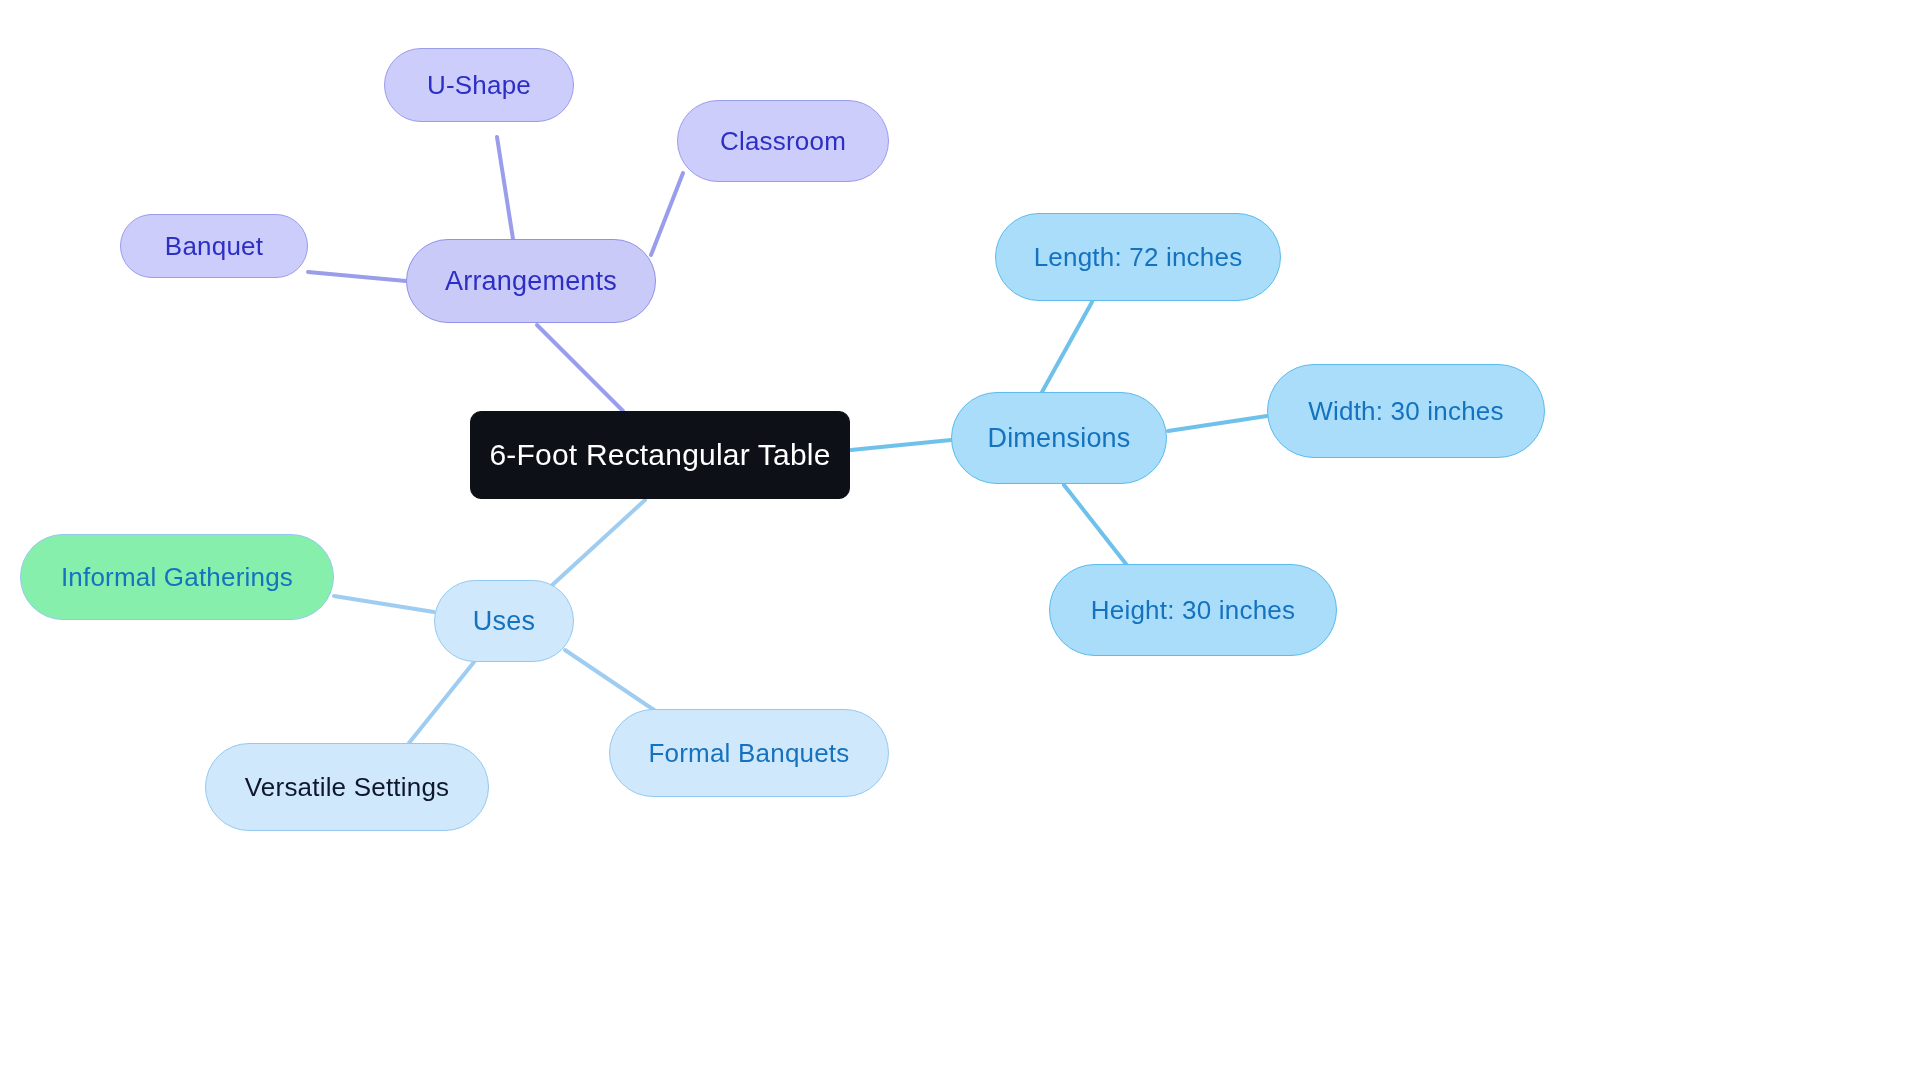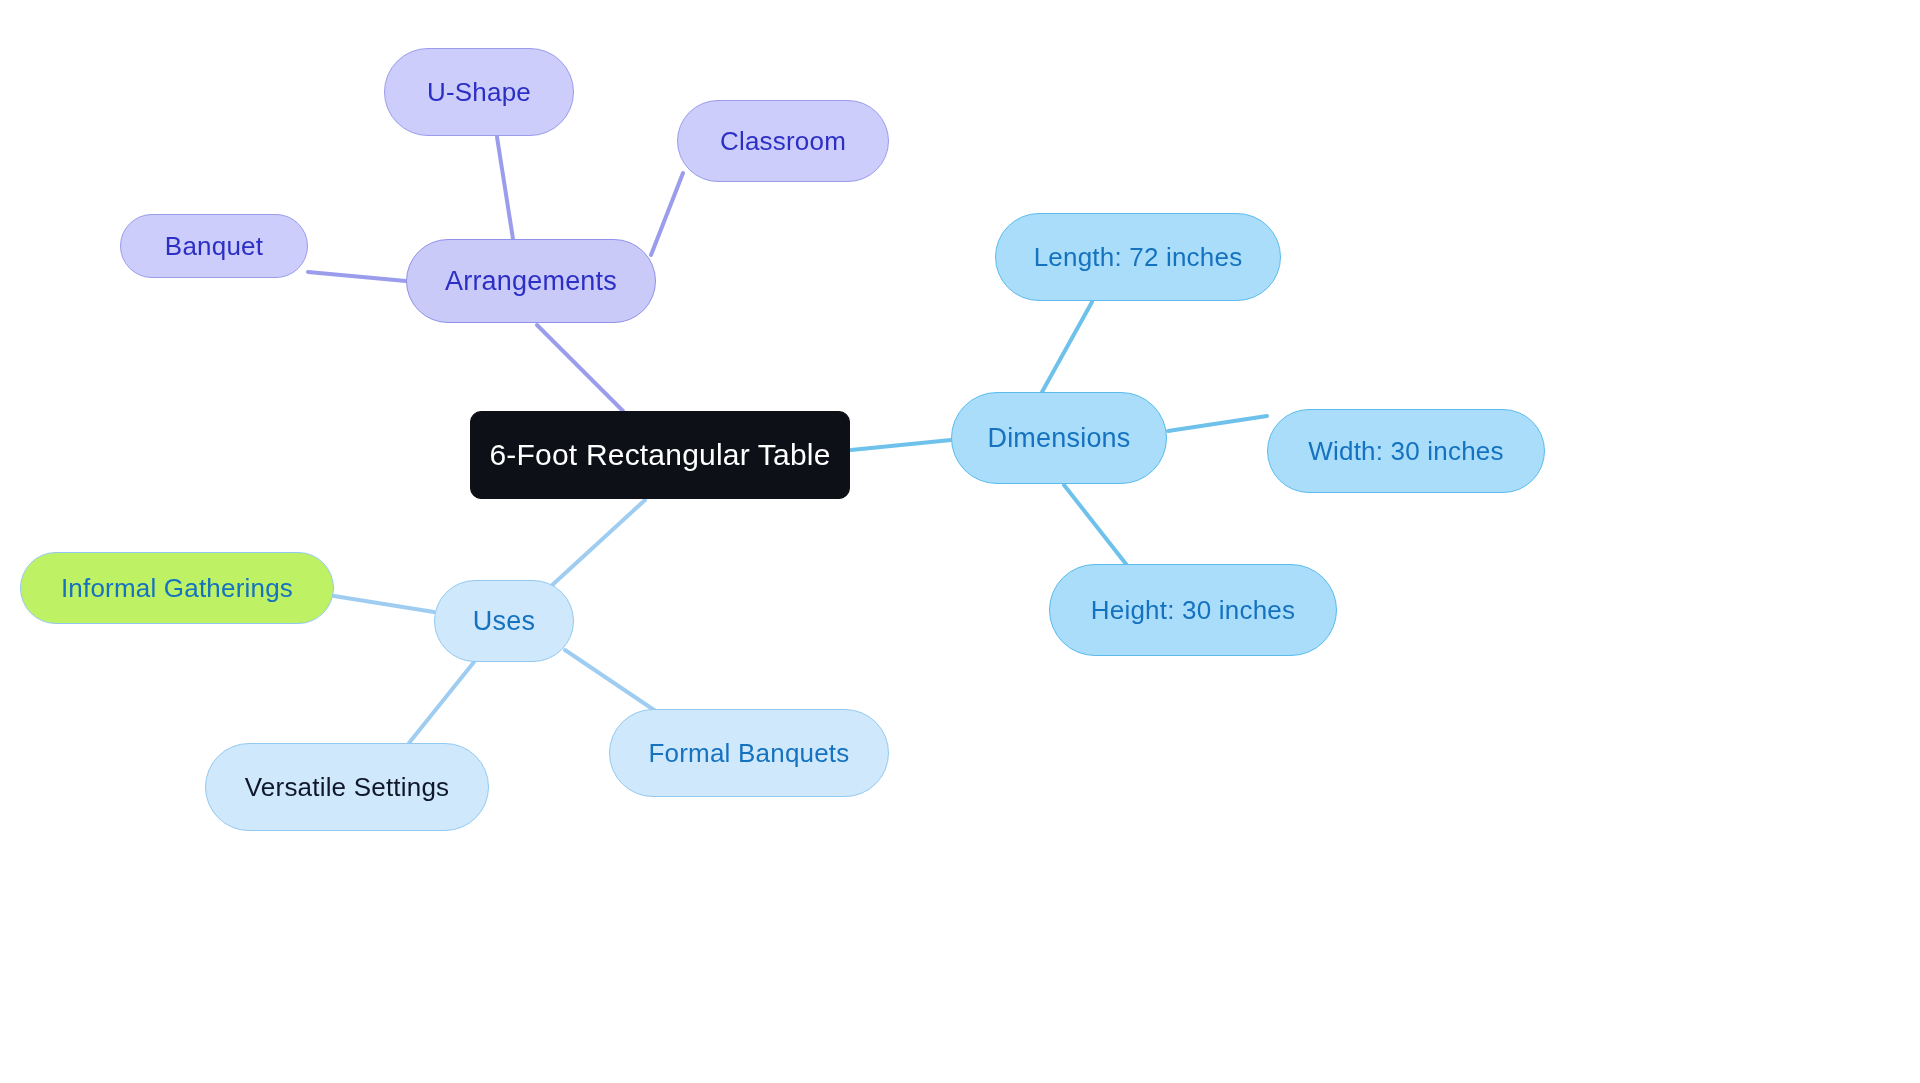--- a/index.html
+++ b/index.html
@@ -92,25 +92,25 @@
       <line x1="1168" y1="431" x2="1267" y2="416" stroke="#6ec1ea" stroke-width="4" stroke-linecap="round"></line>
       <line x1="1064" y1="485" x2="1126" y2="564" stroke="#6ec1ea" stroke-width="4" stroke-linecap="round"></line>
       <line x1="645" y1="500" x2="549" y2="588" stroke="#9fcdf2" stroke-width="4" stroke-linecap="round"></line>
       <line x1="434" y1="612" x2="334" y2="596" stroke="#9fcdf2" stroke-width="4" stroke-linecap="round"></line>
       <line x1="474" y1="662" x2="409" y2="743" stroke="#9fcdf2" stroke-width="4" stroke-linecap="round"></line>
       <line x1="565" y1="650" x2="657" y2="712" stroke="#9fcdf2" stroke-width="4" stroke-linecap="round"></line>
     </svg>
   <div id="nodes">
       <div class="node node-root" style="left: 470px; top: 411px; width: 380px; height: 88px; background: rgb(13, 17, 23); color: rgb(255, 255, 255);">6-Foot Rectangular Table</div>
       <div class="node node-branch-purple" style="left: 406px; top: 239px; width: 250px; height: 84px; background: rgb(201, 202, 248); border-color: rgb(143, 146, 232); color: rgb(44, 47, 196);">Arrangements</div>
-      <div class="node node-leaf-purple" style="left: 384px; top: 48px; width: 190px; height: 88px; background: rgb(205, 205, 251); border-color: rgb(154, 156, 236); color: rgb(44, 47, 196);">U-Shape</div>
+      <div class="node node-leaf-purple" style="left: 384px; top: 48px; width: 190px; height: 74px; background: rgb(205, 205, 251); border-color: rgb(154, 156, 236); color: rgb(44, 47, 196);">U-Shape</div>
       <div class="node node-leaf-purple" style="left: 677px; top: 100px; width: 212px; height: 82px; background: rgb(205, 205, 251); border-color: rgb(154, 156, 236); color: rgb(44, 47, 196);">Classroom</div>
       <div class="node node-leaf-purple" style="left: 120px; top: 214px; width: 188px; height: 64px; background: rgb(205, 205, 251); border-color: rgb(154, 156, 236); color: rgb(44, 47, 196);">Banquet</div>
       <div class="node node-branch-blue-mid" style="left: 951px; top: 392px; width: 216px; height: 92px; background: rgb(169, 221, 250); border-color: rgb(91, 188, 237); color: rgb(21, 114, 191);">Dimensions</div>
       <div class="node node-leaf-blue-mid" style="left: 995px; top: 213px; width: 286px; height: 88px; background: rgb(169, 221, 250); border-color: rgb(91, 188, 237); color: rgb(21, 114, 191);">Length: 72 inches</div>
-      <div class="node node-leaf-blue-mid" style="left: 1267px; top: 364px; width: 278px; height: 84px; background: rgb(169, 221, 250); border-color: rgb(91, 188, 237); color: rgb(21, 114, 191); margin-top: 45px;">Width: 30 inches</div>
+      <div class="node node-leaf-blue-mid" style="left: 1267px; top: 364px; width: 278px; height: 94px; background: rgb(169, 221, 250); border-color: rgb(91, 188, 237); color: rgb(21, 114, 191);">Width: 30 inches</div>
       <div class="node node-leaf-blue-mid" style="left: 1049px; top: 564px; width: 288px; height: 92px; background: rgb(169, 221, 250); border-color: rgb(91, 188, 237); color: rgb(21, 114, 191);">Height: 30 inches</div>
       <div class="node node-branch-blue-light" style="left: 434px; top: 580px; width: 140px; height: 82px; background: rgb(208, 232, 252); border-color: rgb(147, 201, 240); color: rgb(21, 114, 191);">Uses</div>
-      <div class="node node-leaf-blue-light" style="left: 20px; top: 552px; width: 314px; height: 72px; background: #bef264; border-color: rgb(147, 201, 240); color: rgb(21, 114, 191);">Informal Gatherings</div>
+      <div class="node node-leaf-blue-light" style="left: 20px; top: 534px; width: 314px; height: 86px; background: #86efac; border-color: rgb(147, 201, 240); color: rgb(21, 114, 191);">Informal Gatherings</div>
       <div class="node node-leaf-blue-light" style="left: 205px; top: 743px; width: 284px; height: 88px; background: rgb(208, 232, 252); border-color: rgb(147, 201, 240); color: #0f172a;">Versatile Settings</div>
       <div class="node node-leaf-blue-light" style="left: 609px; top: 709px; width: 280px; height: 88px; background: rgb(208, 232, 252); border-color: rgb(147, 201, 240); color: rgb(21, 114, 191);">Formal Banquets</div>
     </div>
 </div>
 
 </body></html>

